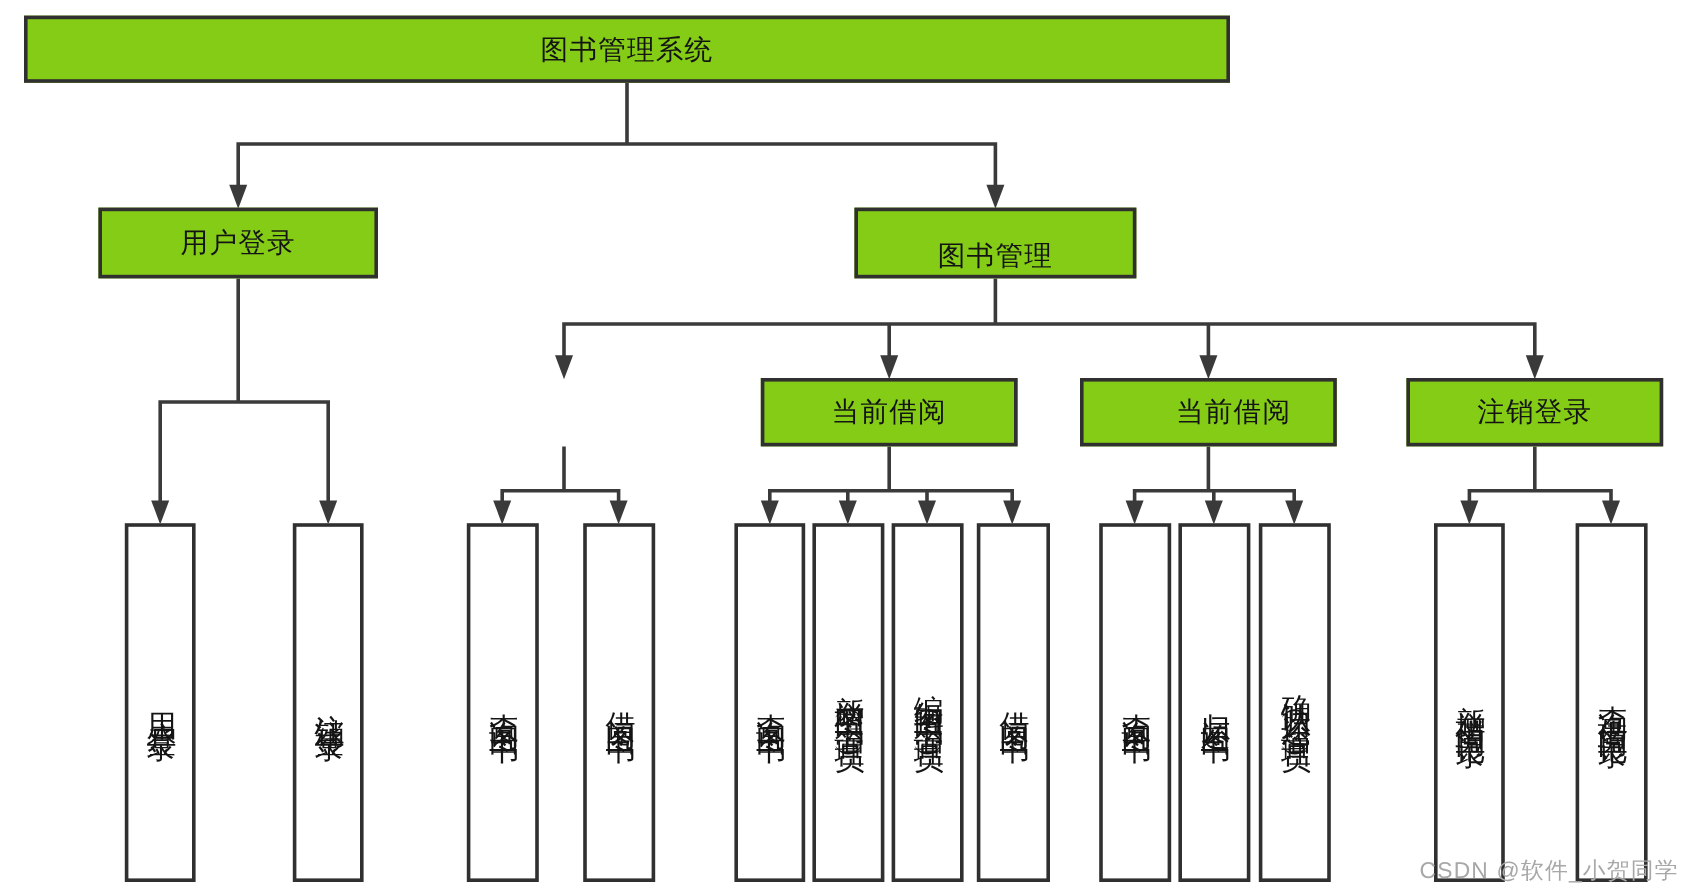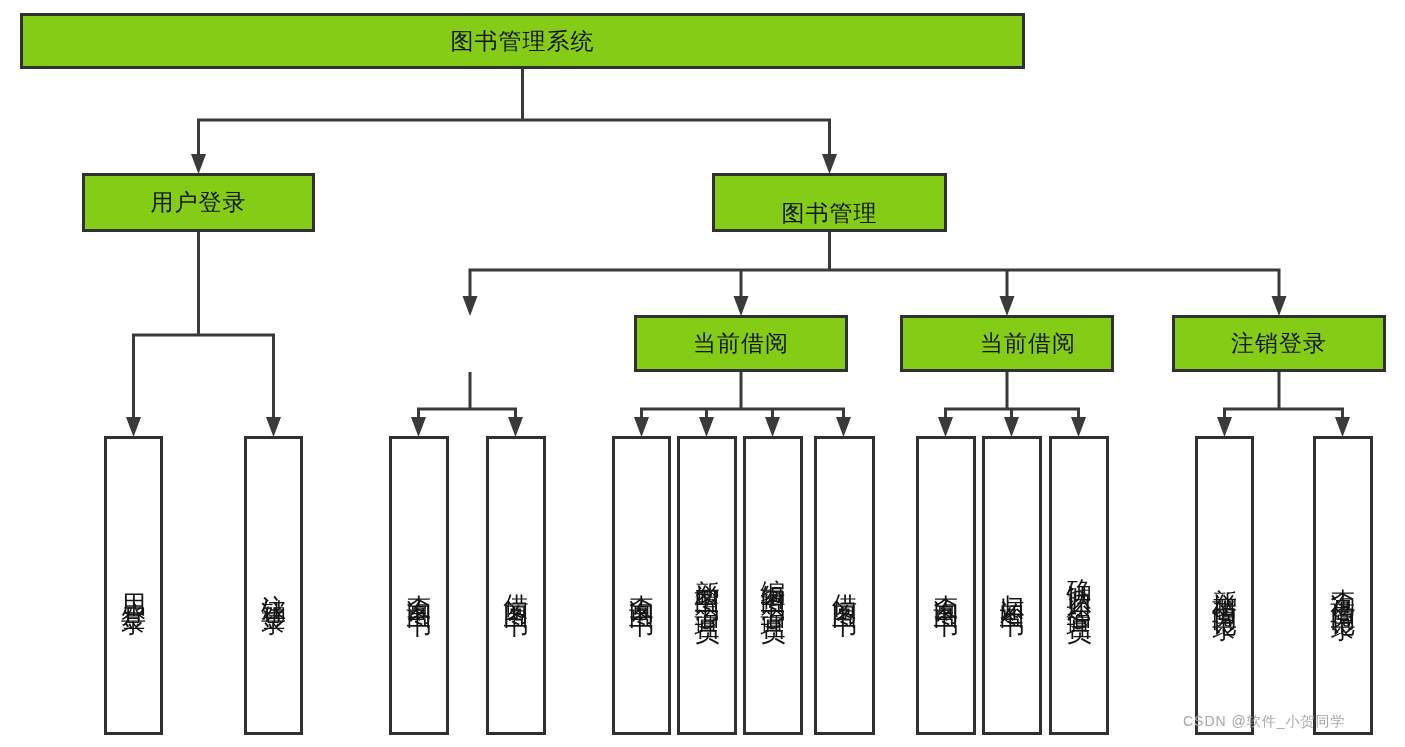--- a/index.html
+++ b/index.html
@@ -22,21 +22,21 @@
   .vbox{
     position:absolute;background:#fff;border:3px solid var(--border);
     display:flex;align-items:center;justify-content:center;
   }
   .vbox .vtext{
     writing-mode:vertical-rl;text-orientation:mixed;
     font-size:25px;letter-spacing:6px;line-height:1;white-space:nowrap;
   }
   .watermark{
     position:absolute;left:1183px;top:713px;z-index:10;
-    font-size:14px;letter-spacing:1px;color:var(--watermark);white-space:nowrap;
+    font-size:19px;letter-spacing:1px;color:var(--watermark);white-space:nowrap;
   }
 </style>
 </head>
 <body>
 
 <div class="canvas">
 
   <svg class="connectors" width="1405" height="747" viewBox="0 0 1405 747">
     <g stroke="var(--line)" stroke-width="3" fill="none">
 

